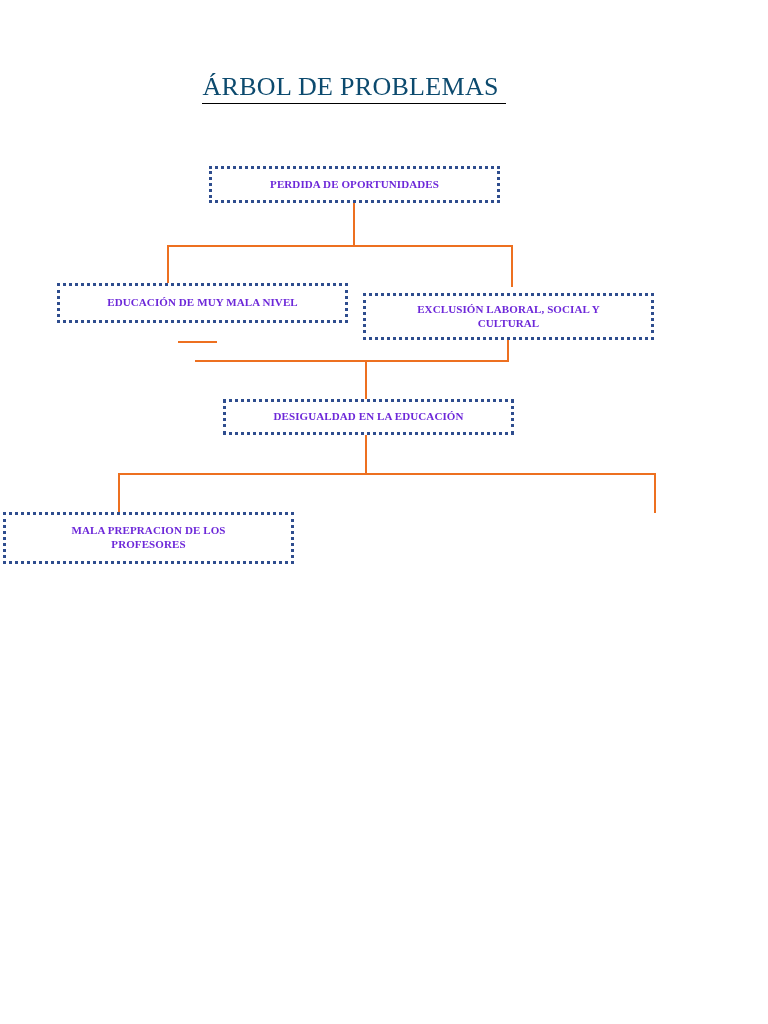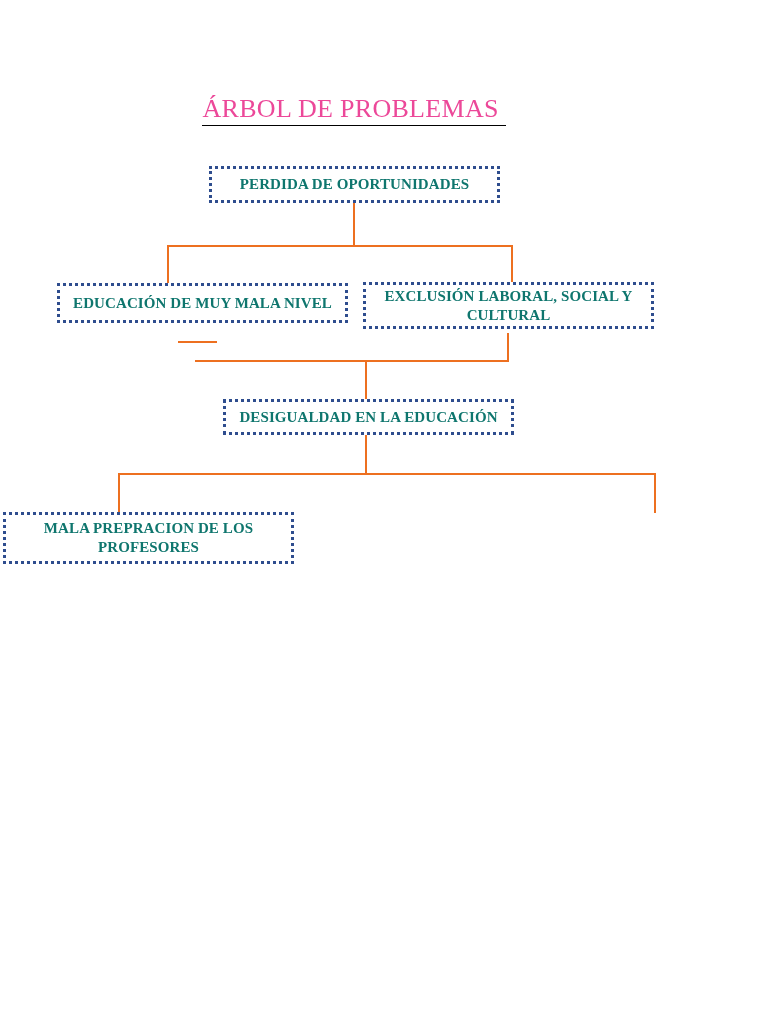--- a/index.html
+++ b/index.html
@@ -17,27 +17,27 @@
   #canvas {
     position: absolute;
     left: 0; top: 0;
     width: 768px;
     height: 1024px;
   }
   
   .page-title {
     position: absolute;
     left: 0;
-    top: 94px;
+    top: 72px;
     width: 708px;
     text-align: center;
     font-family: "Liberation Serif", "DejaVu Serif", serif;
     font-size: 26px;
     font-weight: 400;
-    color: #ec4899;
+    color: #0c4a6e;
     letter-spacing: 0.3px;
     white-space: pre;
   }
   .page-title .underline-span {
     border-bottom: 1.6px solid #000000;
     padding-bottom: 2px;
   }
 
   
   .node {
@@ -48,23 +48,23 @@
     display: flex;
     align-items: center;
     justify-content: center;
     text-align: center;
     padding: 2px 10px;
     z-index: 3;
   }
   .node-label {
     font-family: "Liberation Serif", "DejaVu Serif", serif;
     font-weight: bold;
-    font-size: 15px;
+    font-size: 11px;
     line-height: 1.25;
-    color: #0f766e;
+    color: #6d28d9;
     letter-spacing: 0.1px;
     white-space: pre-line;
   }
 
   
   .conn {
     position: absolute;
     background: #ED7020;
     z-index: 1;
   }
@@ -94,21 +94,21 @@
   <div class="conn conn-v" style="left:654px; top:473px; height:40px;"></div>
 
   <div class="node" style="left:209px; top:166px; width:291px; height:37px;">
     <span class="node-label">PERDIDA DE OPORTUNIDADES</span>
   </div>
 
   <div class="node" style="left:57px; top:283px; width:291px; height:40px;">
     <span class="node-label">EDUCACIÓN DE MUY MALA NIVEL</span>
   </div>
 
-  <div class="node" style="left:363px; top:282px; width:291px; height:47px;text-align:center;">
+  <div class="node" style="left:363px; top:293px; width:291px; height:47px;text-align:center;">
     <span class="node-label">EXCLUSIÓN LABORAL, SOCIAL Y
 CULTURAL</span>
   </div>
 
   <div class="node" style="left:223px; top:399px; width:291px; height:36px;">
     <span class="node-label">DESIGUALDAD EN LA EDUCACIÓN</span>
   </div>
 
   <div class="node" style="left:3px; top:512px; width:291px; height:52px;">
     <span class="node-label">MALA PREPRACION DE LOS

